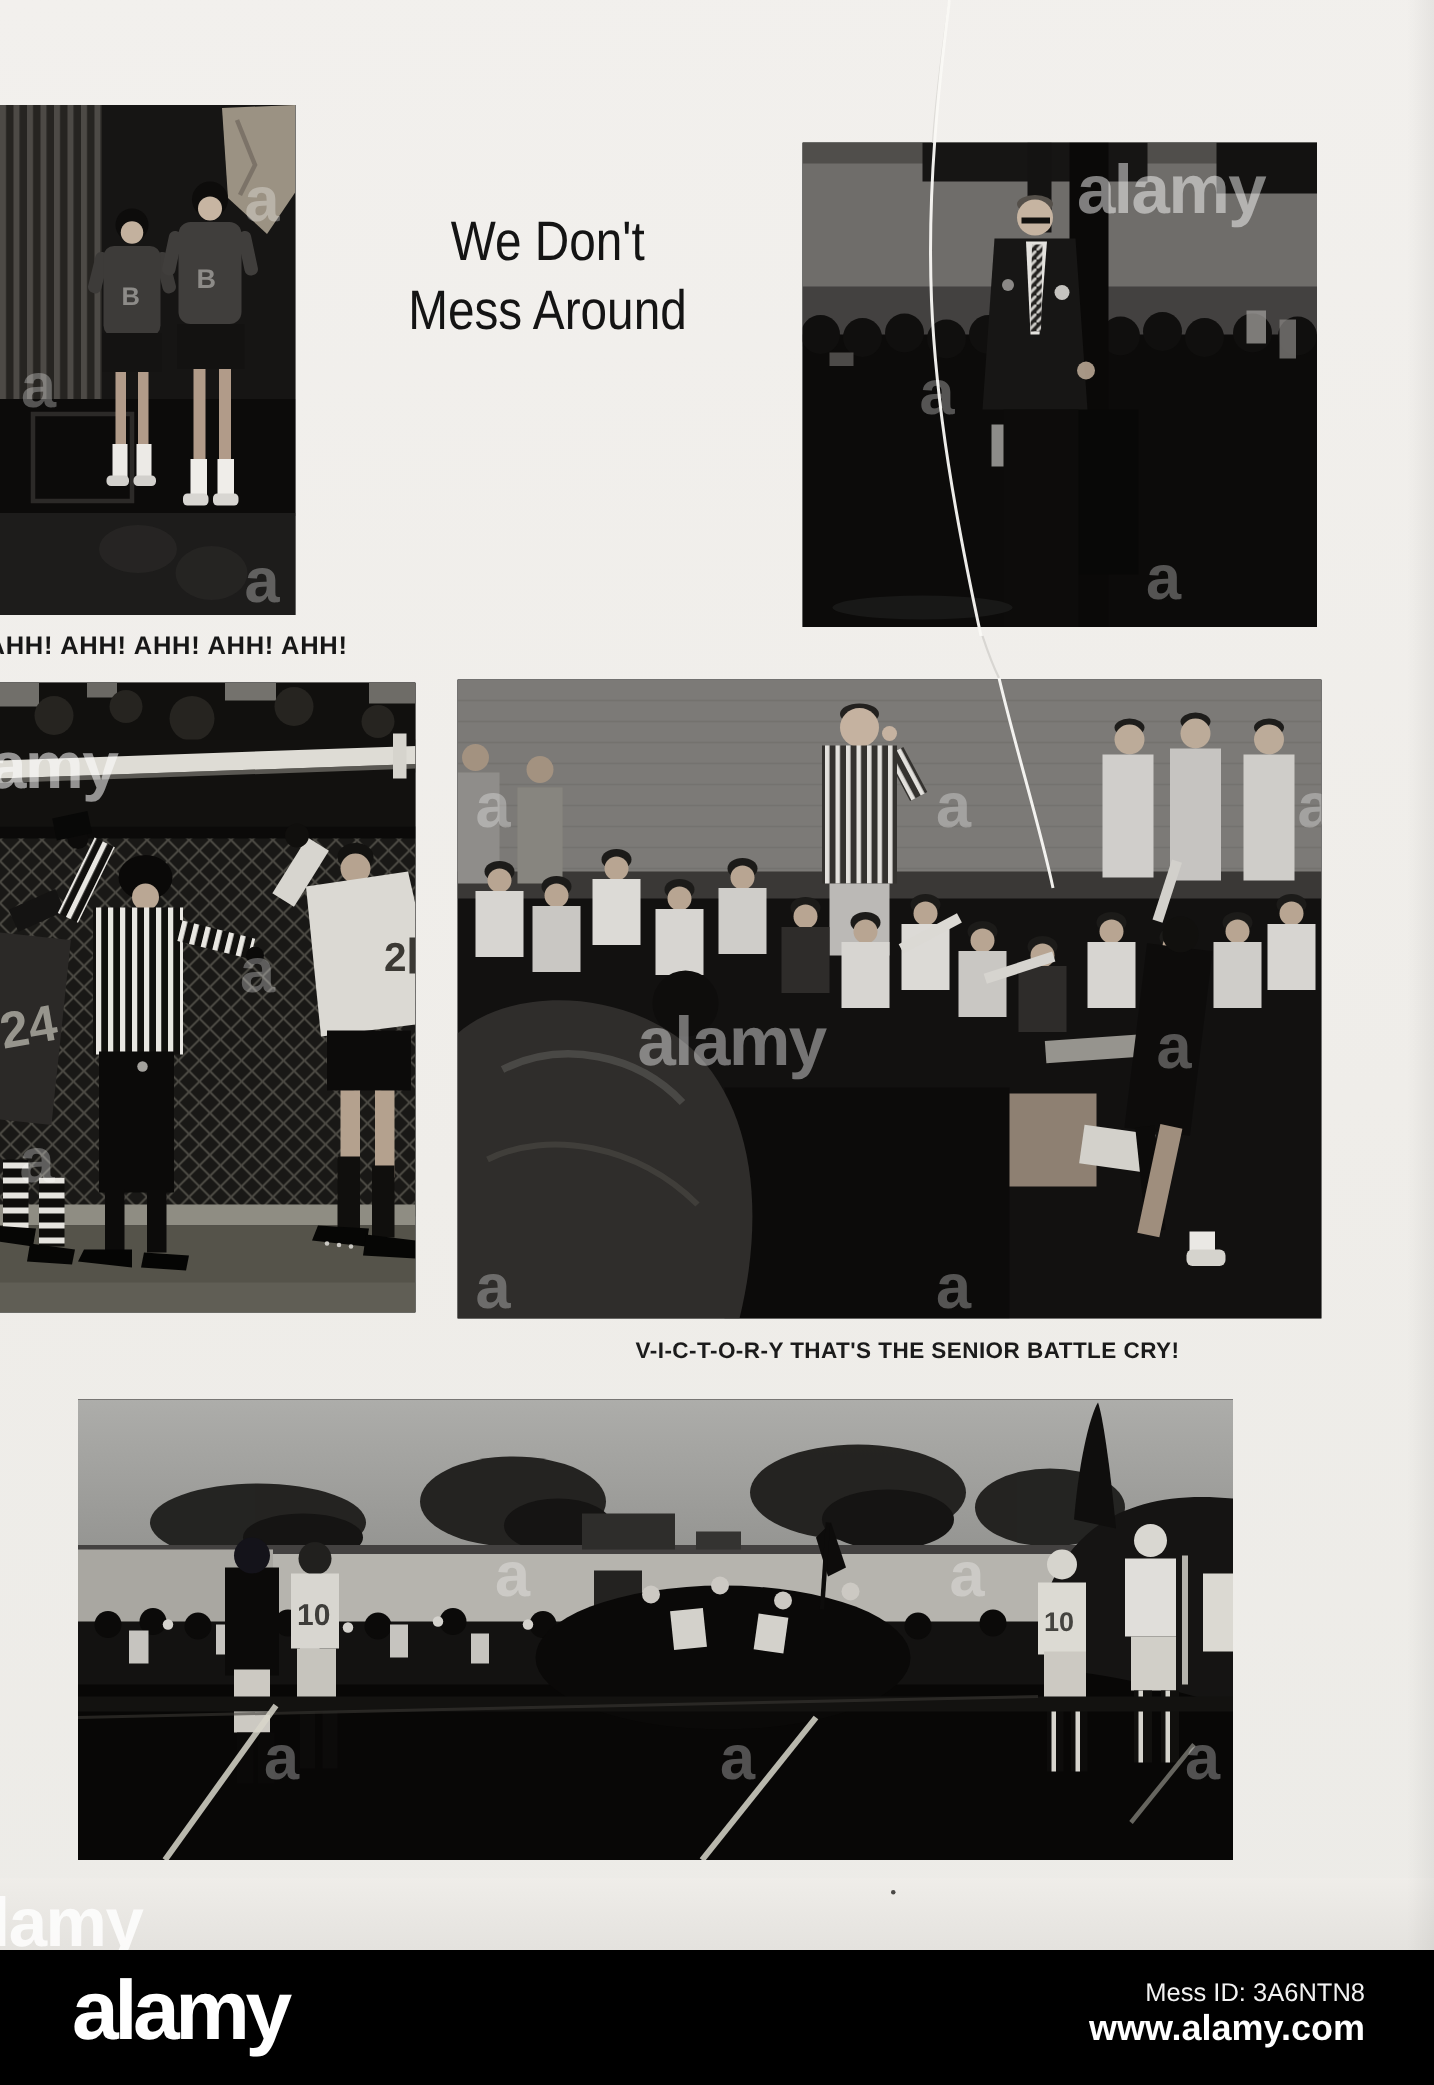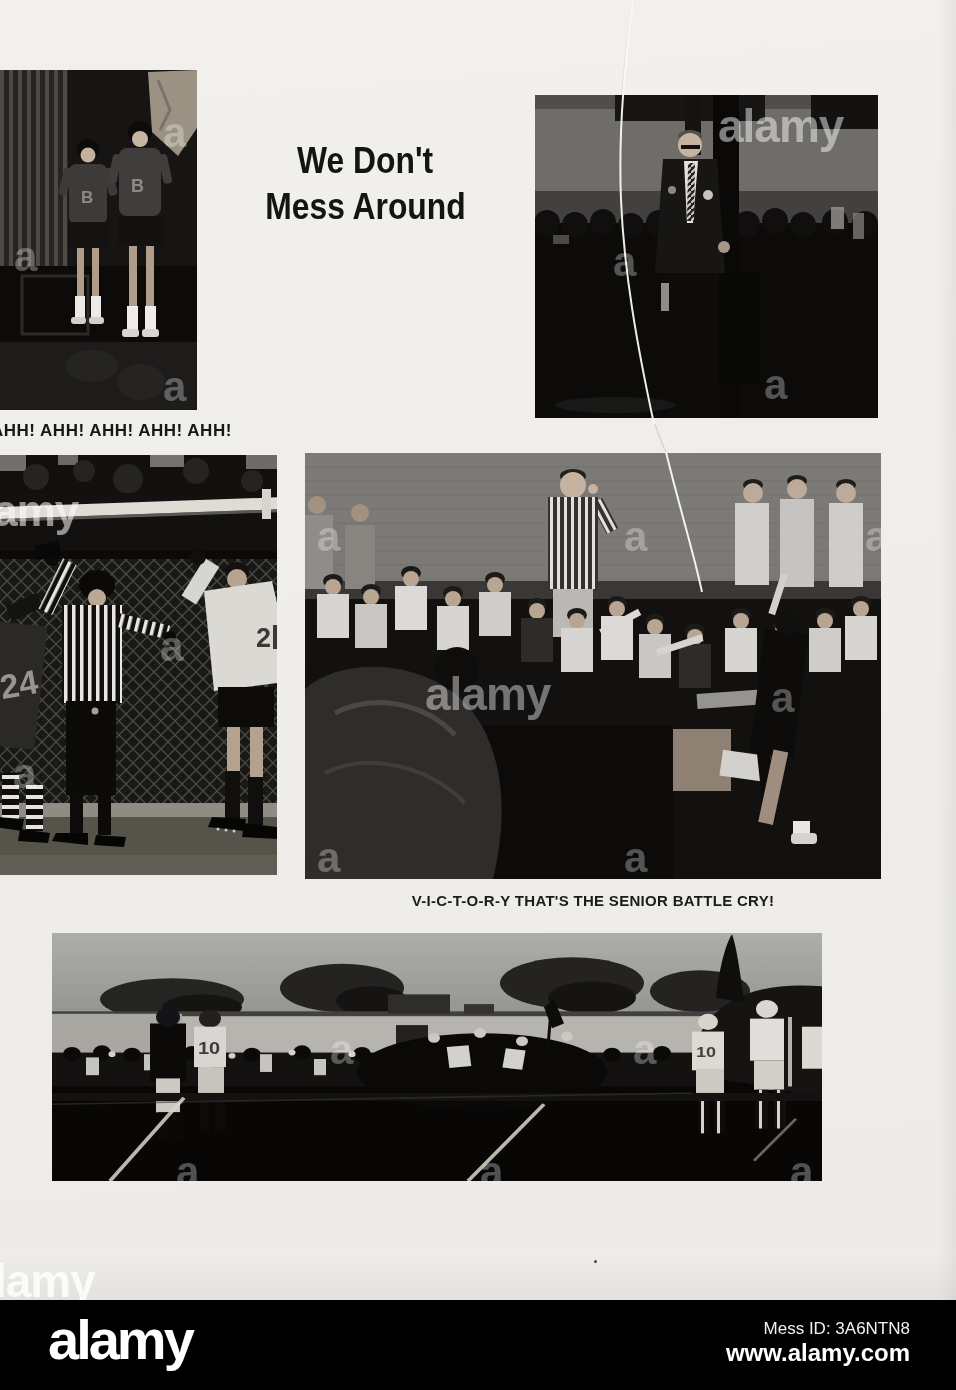--- a/index.html
+++ b/index.html
@@ -15,24 +15,24 @@
     color:rgba(255,255,255,0.30);pointer-events:none;user-select:none;
   }
   .wm-brand{
     position:absolute;font-weight:bold;line-height:1;letter-spacing:-1px;
     color:rgba(255,255,255,0.48);pointer-events:none;user-select:none;
   }
   .caption{
     position:absolute;font-weight:bold;color:#171717;white-space:nowrap;
   }
   .caption-cheer{left:-9px;top:421px;font-size:17px;letter-spacing:0.5px;}
-  .caption-victory{left:305px;top:892px;width:576px;text-align:center;font-size:15px;letter-spacing:0.3px;color:#1b1b1b;}
+  .caption-victory{left:317px;top:892px;width:576px;text-align:center;font-size:15px;letter-spacing:0.3px;color:#1b1b1b;}
   .headline{
     position:absolute;left:190px;top:138px;width:350px;text-align:center;
-    font-weight:bold;font-size:37px;line-height:46px;color:#141414;
+    font-weight:normal;font-size:37px;line-height:46px;color:#141414;
   }
   .headline .condense{display:inline-block;transform:scaleX(0.86);transform-origin:center;white-space:nowrap;}
   .shout{
     position:absolute;left:190px;top:284px;width:350px;text-align:center;
     font-weight:bold;font-size:86px;line-height:1;color:#121212;
   }
   .shout .condense{display:inline-block;transform:translateX(18px) scaleX(0.66);transform-origin:center;white-space:nowrap;}
   .bottom-strip{
     position:absolute;left:0;top:1252px;width:956px;height:48px;
     background:linear-gradient(#efede9,#e4e2de);
@@ -360,21 +360,21 @@
     <span class="wm-a" style="left:12px;top:63px;">a</span>
     <span class="wm-a" style="left:319px;top:63px;">a</span>
     <span class="wm-a" style="left:560px;top:63px;">a</span>
     <span class="wm-a" style="left:466px;top:224px;">a</span>
     <span class="wm-a" style="left:12px;top:384px;">a</span>
     <span class="wm-a" style="left:319px;top:384px;">a</span>
   </div>
 
   <div class="caption caption-victory">V-I-C-T-O-R-Y THAT'S THE SENIOR BATTLE CRY!</div>
 
-  <div class="photo" style="left:52px;top:933px;width:770px;height:248px;">
+  <div class="photo" style="left:52px;top:933px;width:770px;height:307px;">
     <svg viewBox="0 0 770 307" preserveAspectRatio="none">
       <defs>
         <linearGradient id="sky-grad" x1="0" y1="0" x2="0" y2="1">
           <stop offset="0" stop-color="#adadaa"></stop>
             <stop offset="1" stop-color="#92928f"></stop>
         </linearGradient>
       </defs>
       <rect width="770" height="307" fill="#080706"></rect>
       <rect width="770" height="112" fill="url(#sky-grad)"></rect>
       <g fill="#1e1d1b" opacity="0.95">

